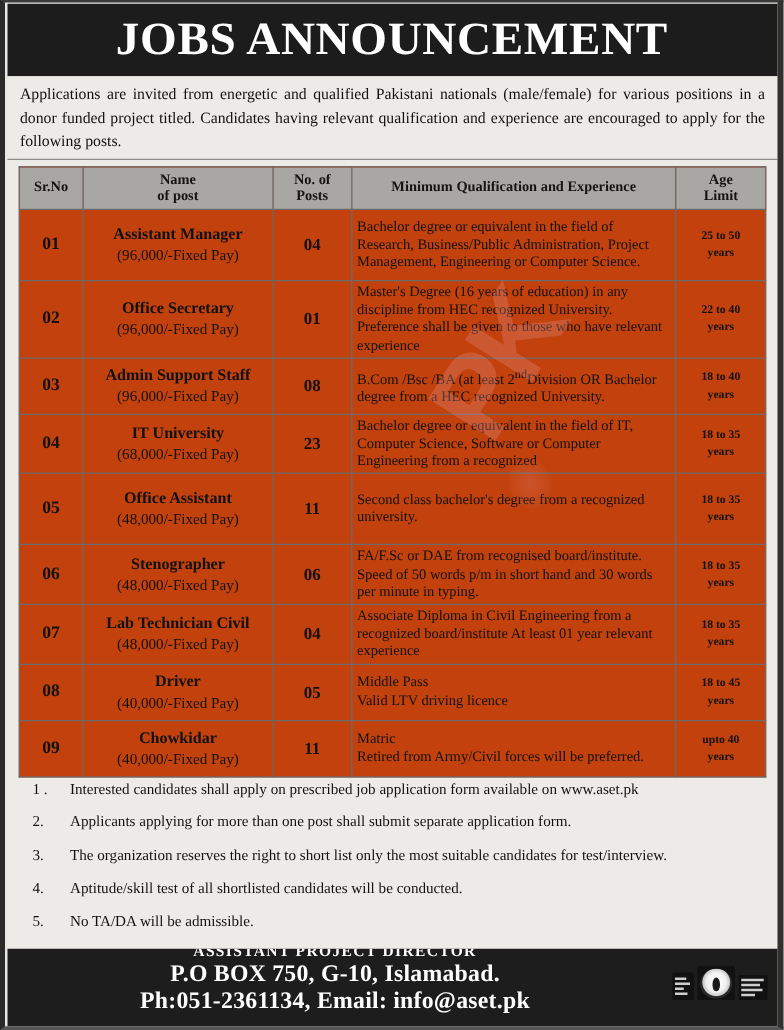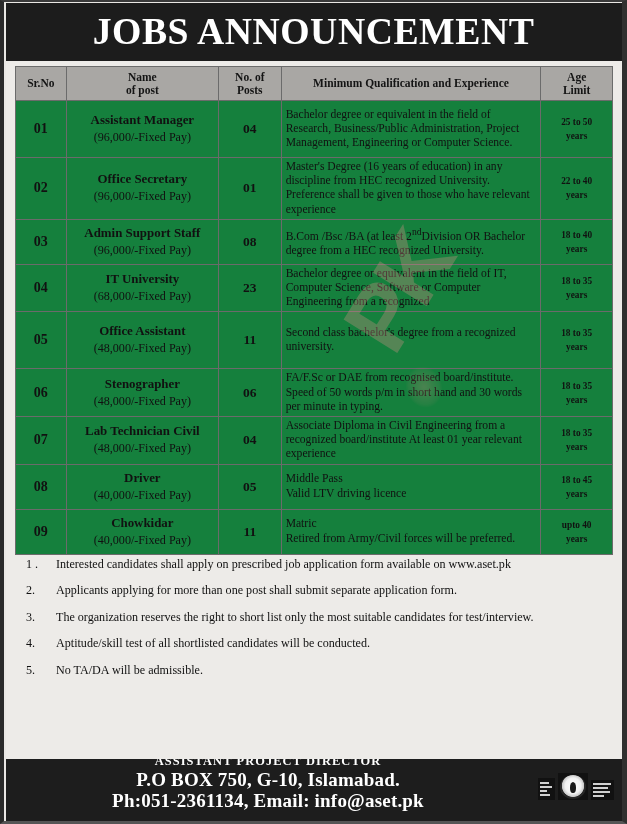--- a/index.html
+++ b/index.html
@@ -72,21 +72,21 @@
 
   
   .table-wrap {
     padding: 5px 9px 0 9px;
   }
   table.jobs {
     width: 100%;
     border-collapse: collapse;
     table-layout: fixed;
     border: 1px solid #4a4a4a;
-    background: #15803d;
+    background: #c2410c;
   }
   table.jobs th, table.jobs td {
     border: 1px solid #6b6b6b;
     vertical-align: middle;
     padding: 2px 4px;
   }
   table.jobs thead th {
     background: #a9a7a4;
     color: #141414;
     font-weight: bold;
@@ -325,20 +325,21 @@
 </head>
 <body>
 
 <div id="page">
   <div class="sheet">
 
     <div class="header-banner">
       <div class="header-title">JOBS ANNOUNCEMENT</div>
     </div>
 
+    <div class="intro">Applications are invited from energetic and qualified Pakistani nationals (male/female) for various positions in a donor funded project titled. Candidates having relevant qualification and experience are encouraged to apply for the following posts.</div>
 
     <div class="table-wrap">
       <table class="jobs">
         <colgroup>
           <col class="c-sr">
             <col class="c-name">
             <col class="c-posts">
             <col class="c-qual">
             <col class="c-age">
         </colgroup>

